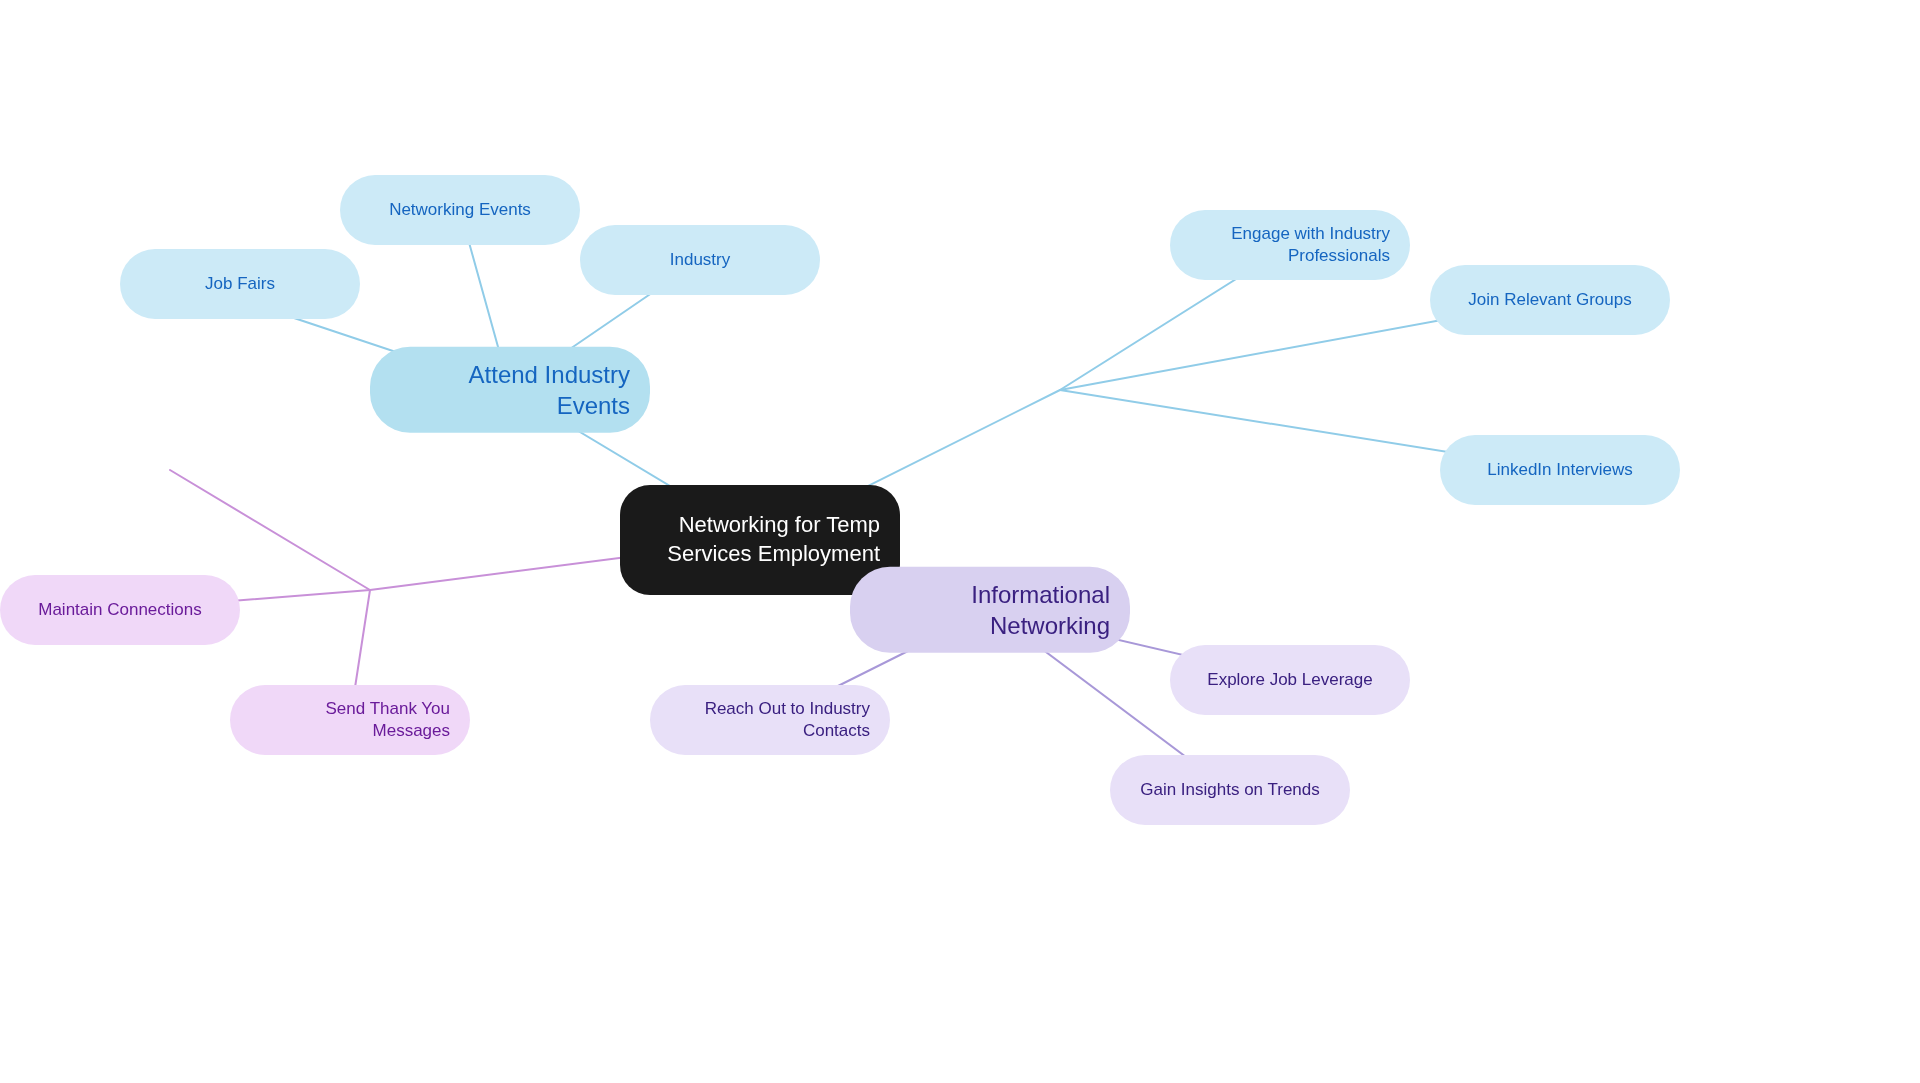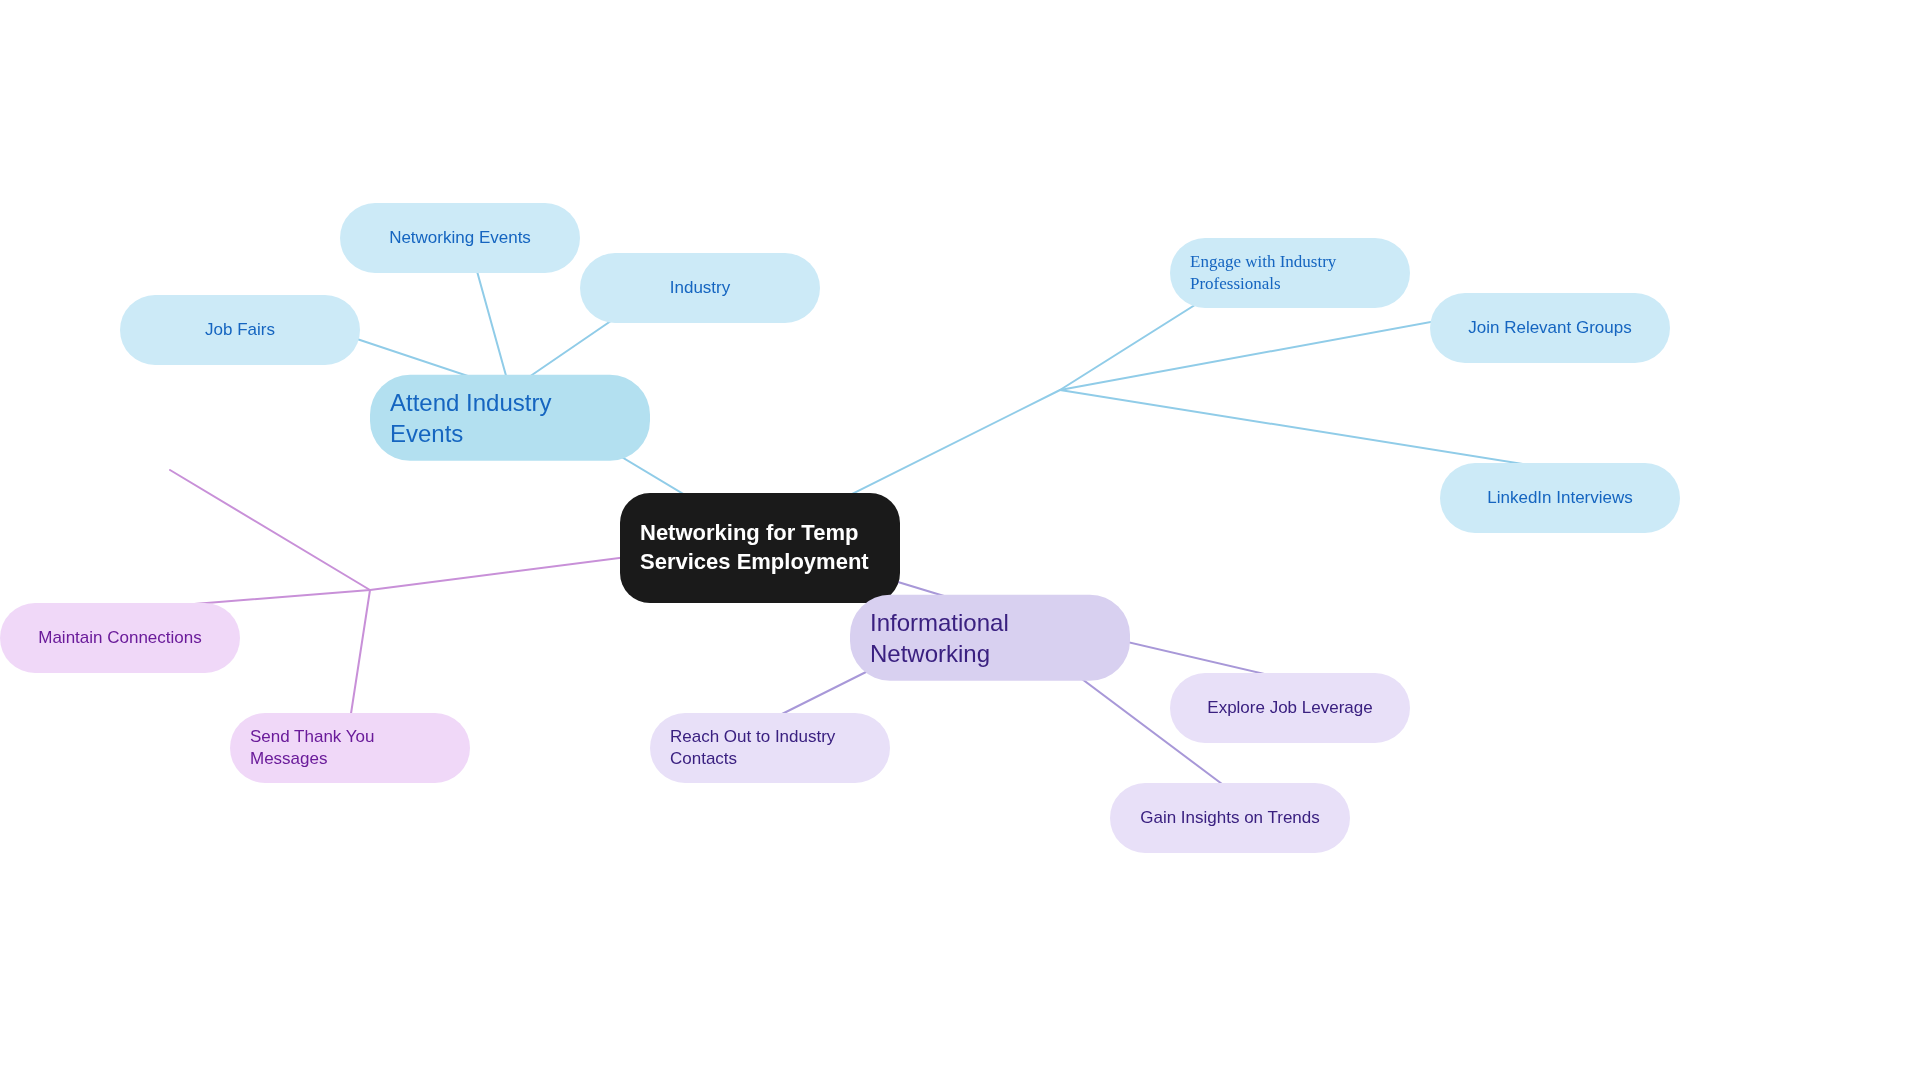--- a/index.html
+++ b/index.html
@@ -21,27 +21,26 @@
       top: 0; left: 0;
       width: 1920px;
       height: 1083px;
       pointer-events: none;
     }
     .node {
       position: absolute;
       display: flex;
       align-items: center;
       justify-content: center;
-      text-align: left;
+      text-align: right;
       border-radius: 40px;
       padding: 12px 20px;
       font-size: 18px;
       line-height: 1.3;
       transform: translate(-50%, -50%);
-      margin-top: 28px;
     }
     .node-center {
       background: #1a1a1a;
       color: #ffffff;
       font-size: 22px;
       font-weight: 500;
       border-radius: 30px;
       width: 280px;
       height: 110px;
     }
@@ -93,26 +92,26 @@
       <line x1="1060" y1="390" x2="1560" y2="470" stroke="#90cce8" stroke-width="2" stroke-linecap="round"></line>
       <line x1="760" y1="540" x2="370" y2="590" stroke="#c890d8" stroke-width="2" stroke-linecap="round"></line>
       <line x1="370" y1="590" x2="170" y2="470" stroke="#c890d8" stroke-width="2" stroke-linecap="round"></line>
       <line x1="370" y1="590" x2="120" y2="610" stroke="#c890d8" stroke-width="2" stroke-linecap="round"></line>
       <line x1="370" y1="590" x2="350" y2="720" stroke="#c890d8" stroke-width="2" stroke-linecap="round"></line>
       <line x1="760" y1="540" x2="990" y2="610" stroke="#a898d8" stroke-width="2" stroke-linecap="round"></line>
       <line x1="990" y1="610" x2="770" y2="720" stroke="#a898d8" stroke-width="2" stroke-linecap="round"></line>
       <line x1="990" y1="610" x2="1290" y2="680" stroke="#a898d8" stroke-width="2" stroke-linecap="round"></line>
       <line x1="990" y1="610" x2="1230" y2="790" stroke="#a898d8" stroke-width="2" stroke-linecap="round"></line>
     </svg>
-<div class="node node-center node-center" style="left: 760px; top: 520px; font-weight: bold;">Networking for Temp Services Employment</div>
+<div class="node node-center node-center" style="left: 760px; top: 540px;">Networking for Temp Services Employment</div>
     <div class="node node-blue node-lg" style="left: 510px; top: 390px;">Attend Industry Events</div>
     <div class="node node-blue-light node-md" style="left: 460px; top: 210px;">Networking Events</div>
-    <div class="node node-blue-light node-md" style="left: 240px; top: 302px;">Job Fairs</div>
+    <div class="node node-blue-light node-md" style="left: 240px; top: 284px;">Job Fairs</div>
     <div class="node node-blue-light node-md" style="left: 700px; top: 260px;">Industry</div>
-    <div class="node node-blue-light node-md" style="left: 1290px; top: 245px; font-family: Liberation Serif, serif;">Engage with Industry Professionals</div>
+    <div class="node node-blue-light node-md" style="left: 1290px; top: 245px;">Engage with Industry Professionals</div>
     <div class="node node-blue-light node-md" style="left: 1550px; top: 300px;">Join Relevant Groups</div>
     <div class="node node-blue-light node-md" style="left: 1560px; top: 470px;">LinkedIn Interviews</div>
     <div class="node node-purple-light node-md" style="left: 120px; top: 610px;">Maintain Connections</div>
     <div class="node node-purple-light node-md" style="left: 350px; top: 720px;">Send Thank You Messages</div>
     <div class="node node-lavender node-lg" style="left: 990px; top: 610px;">Informational Networking</div>
     <div class="node node-lavender-light node-md" style="left: 770px; top: 720px;">Reach Out to Industry Contacts</div>
     <div class="node node-lavender-light node-md" style="left: 1290px; top: 680px;">Explore Job Leverage</div>
     <div class="node node-lavender-light node-md" style="left: 1230px; top: 790px;">Gain Insights on Trends</div>
   </div>
 

